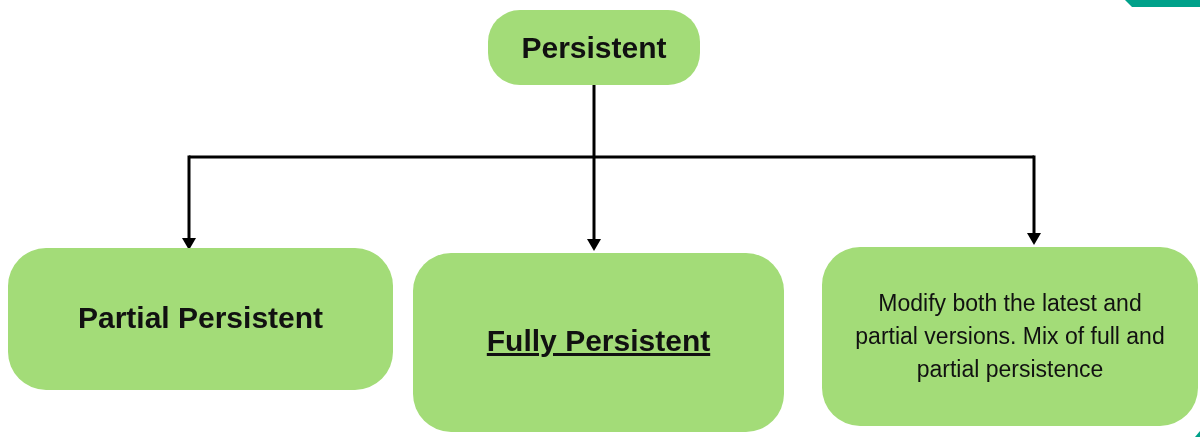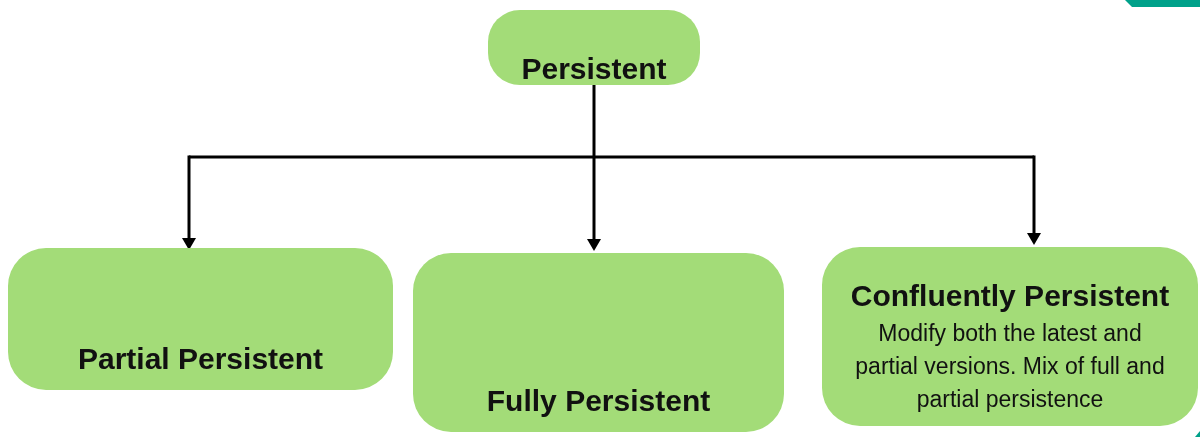--- a/index.html
+++ b/index.html
@@ -32,40 +32,40 @@
   .connectors polygon.accent {
     fill: var(--accent-teal, #00A18A);
   }
   .node {
     position: absolute;
     background: var(--node-fill, #A3DC78);
     color: var(--text, #111111);
     display: flex;
     flex-direction: column;
     align-items: center;
-    justify-content: flex-end;
+    justify-content: center;
     text-align: center;
     box-sizing: border-box;
   }
   .node-root {
     left: 488px; top: 10px;
     width: 212px; height: 75px;
     border-radius: 32px;
   }
   .node-root .node-title {
     font-size: 30px;
     font-weight: 700;
     line-height: 1.1;
   }
   .node-child {
     border-radius: 38px;
     padding: 10px 12px;
   }
   .node-child-0 { left: 8px;   top: 248px; width: 385px; height: 142px; }
-  .node-child-1 { left: 413px; top: 253px; width: 371px; height: 179px; }
+  .node-child-1 { left: 413px; top: 253px; width: 371px; height: 179px; text-decoration: underline; }
   .node-child-2 { left: 822px; top: 247px; width: 376px; height: 179px; }
   .node-child .node-title {
     font-size: 30px;
     font-weight: 700;
     line-height: 1.2;
     margin-bottom: 3px;
   }
   .node-desc {
     font-size: 23px;
     font-weight: 400;
@@ -101,19 +101,18 @@
 
   <div class="node node-child node-child-0">
     <div class="node-title">Partial Persistent</div>
   </div>
 
   <div class="node node-child node-child-1">
     <div class="node-title">Fully Persistent</div>
   </div>
 
   <div class="node node-child node-child-2">
-    <div class="node-title">Confluently Persistent</div>
     <div class="node-desc">Modify both the latest and
 partial versions. Mix of full and
 partial persistence</div>
   </div>
 
 </div>
 
 </body></html>

